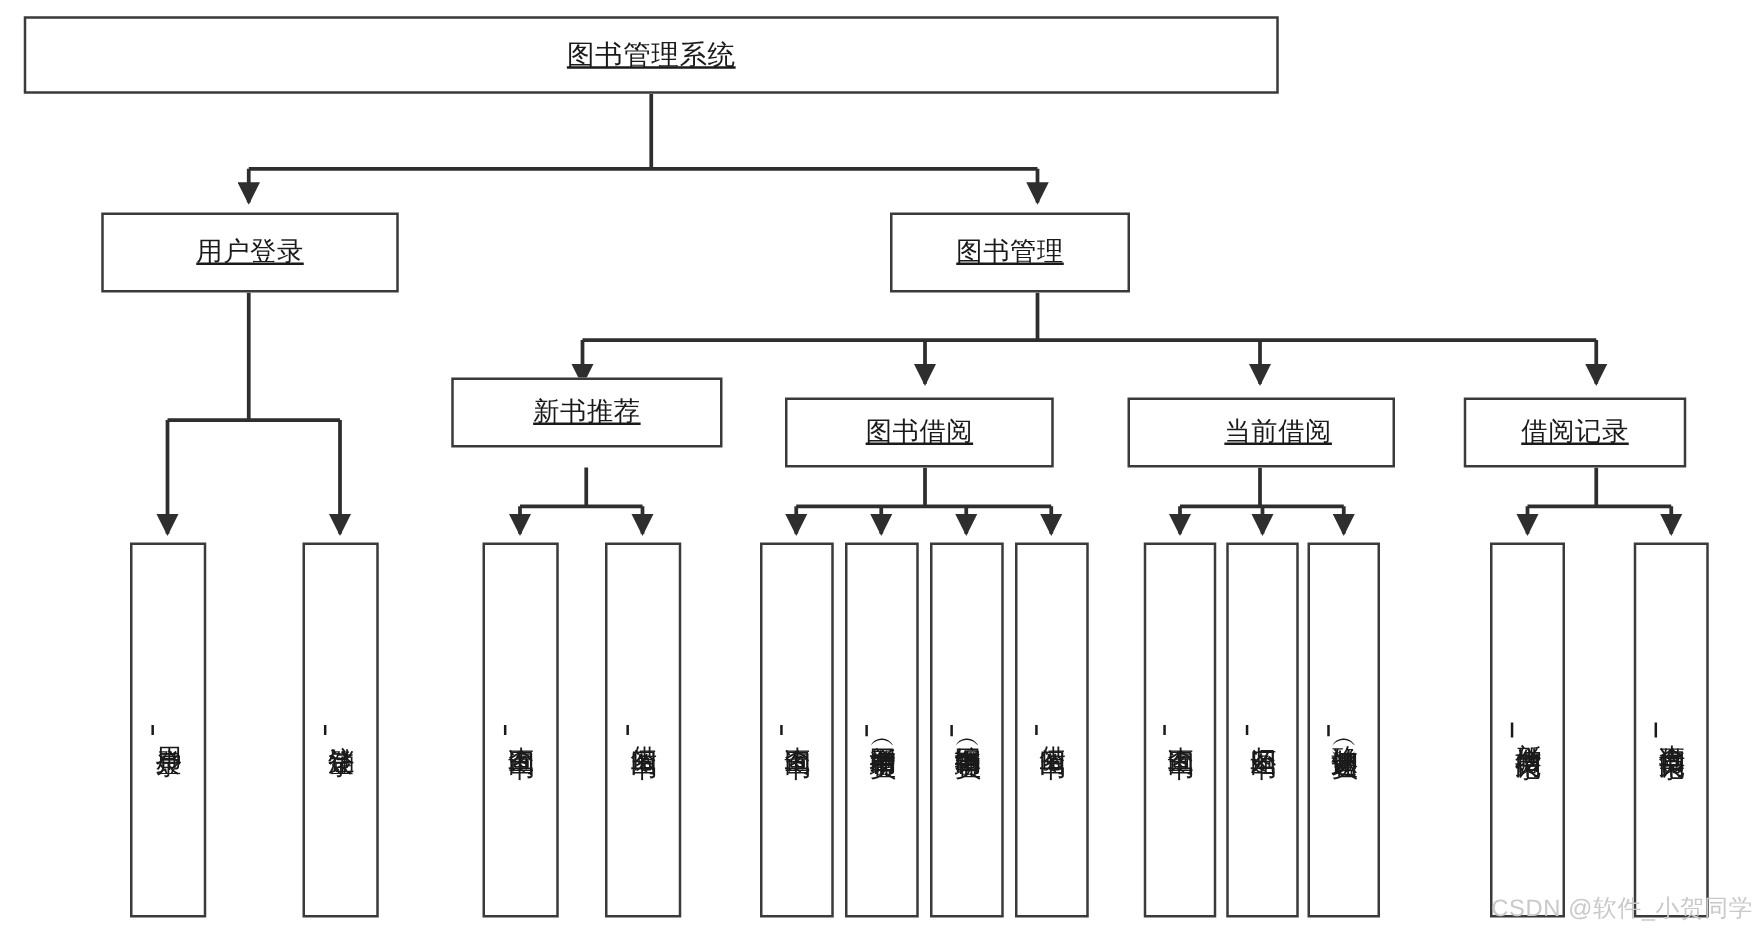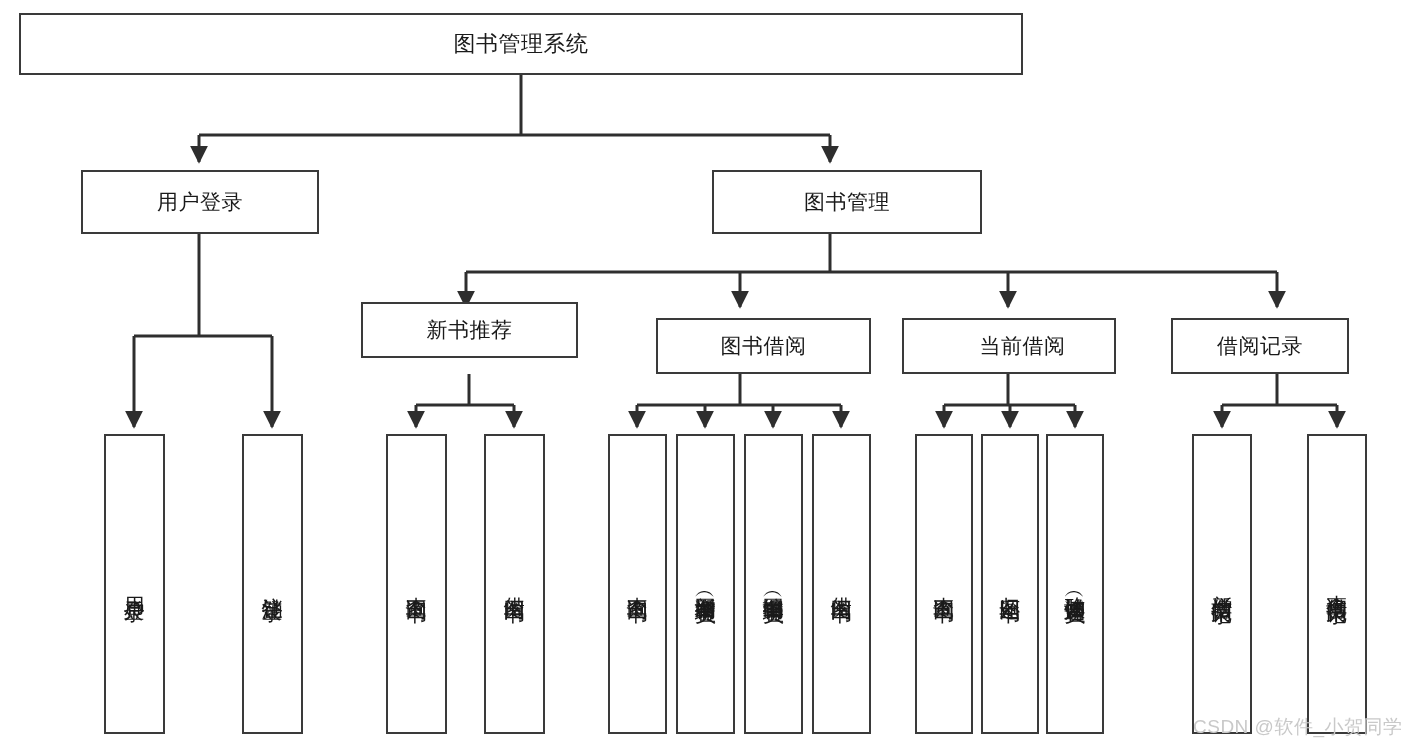--- a/index.html
+++ b/index.html
@@ -29,20 +29,21 @@
   }
   .node {
     position: absolute;
     box-sizing: border-box;
     background: #ffffff;
     border: 2px solid #3a3a3a;
     display: flex;
     align-items: center;
     justify-content: center;
     color: #1a1a1a;
+    text-decoration: underline;
   }
   .node .label {
     display: block;
     text-align: center;
     letter-spacing: 0.5px;
   }
   
   .node.h .label {
     font-size: 21px;
     line-height: 1.1;
@@ -135,28 +136,28 @@
     </g>
   </svg>
 
   <div class="node h root" style="left:19px; top:13px; width:1004px; height:62px;">
     <span class="label">图书管理系统</span>
   </div>
 
   <div class="node h" style="left:81px; top:170px; width:238px; height:64px;">
     <span class="label">用户登录</span>
   </div>
-  <div class="node h" style="left:712px; top:170px; width:270px; height:64px;">
+  <div class="node h" style="left:712px; top:170px; width:192px; height:64px;">
     <span class="label">图书管理</span>
   </div>
 
   <div class="node h" style="left:361px; top:302px; width:217px; height:56px;">
     <span class="label">新书推荐</span>
   </div>
-  <div class="node h" style="left:656px; top:318px; width:215px; height:56px;">
+  <div class="node h" style="left:628px; top:318px; width:215px; height:56px;">
     <span class="label">图书借阅</span>
   </div>
   <div class="node h" style="left:902px; top:318px; width:214px; height:56px;padding-left:27px;">
     <span class="label">当前借阅</span>
   </div>
   <div class="node h" style="left:1171px; top:318px; width:178px; height:56px;">
     <span class="label">借阅记录</span>
   </div>
 
   <div class="node v" style="left:104px; top:434px; width:61px; height:300px;">

